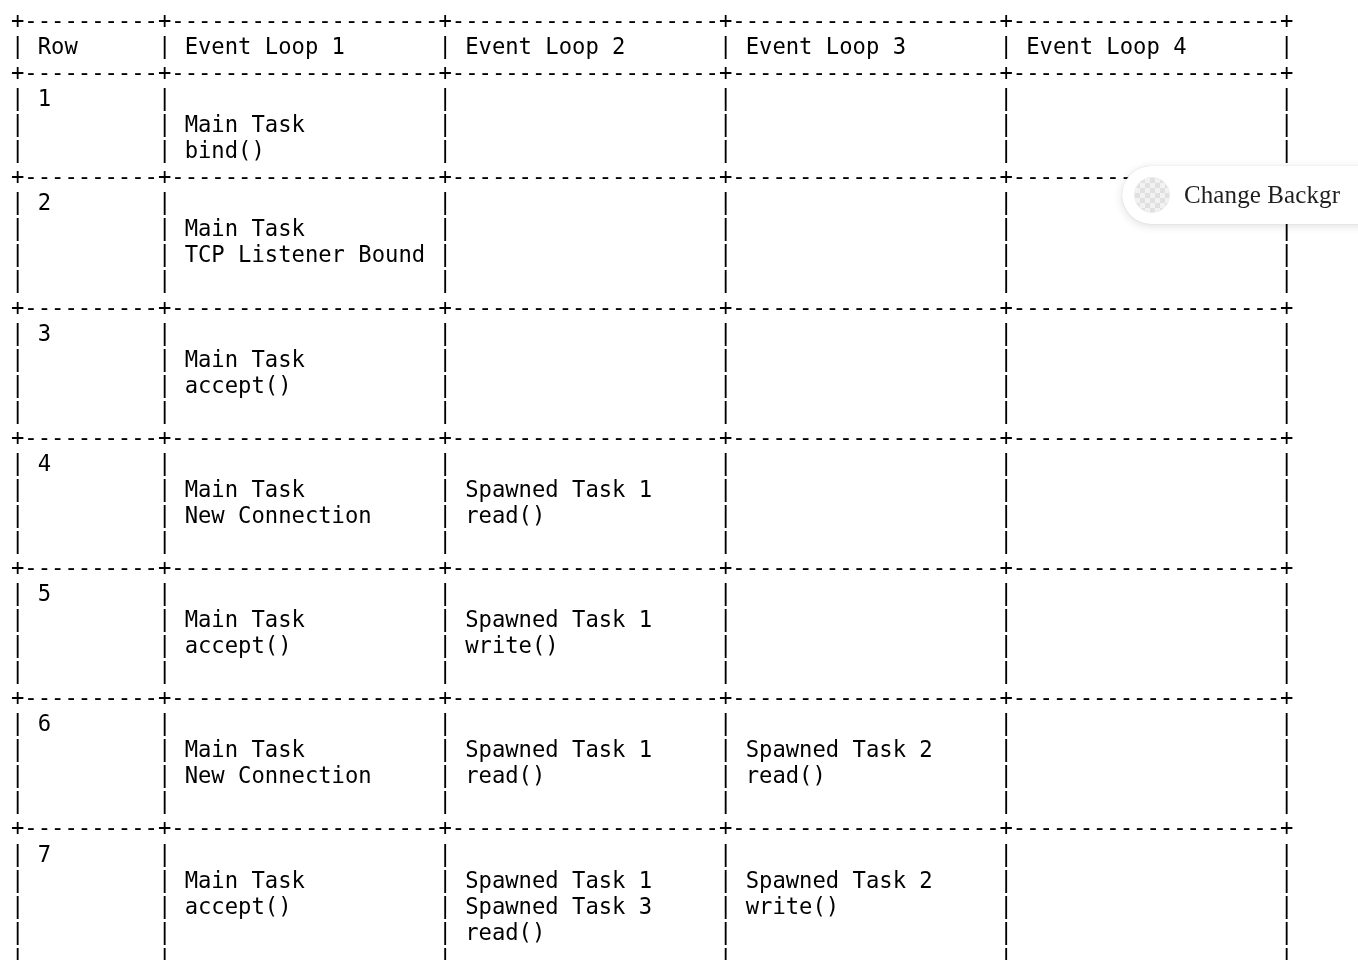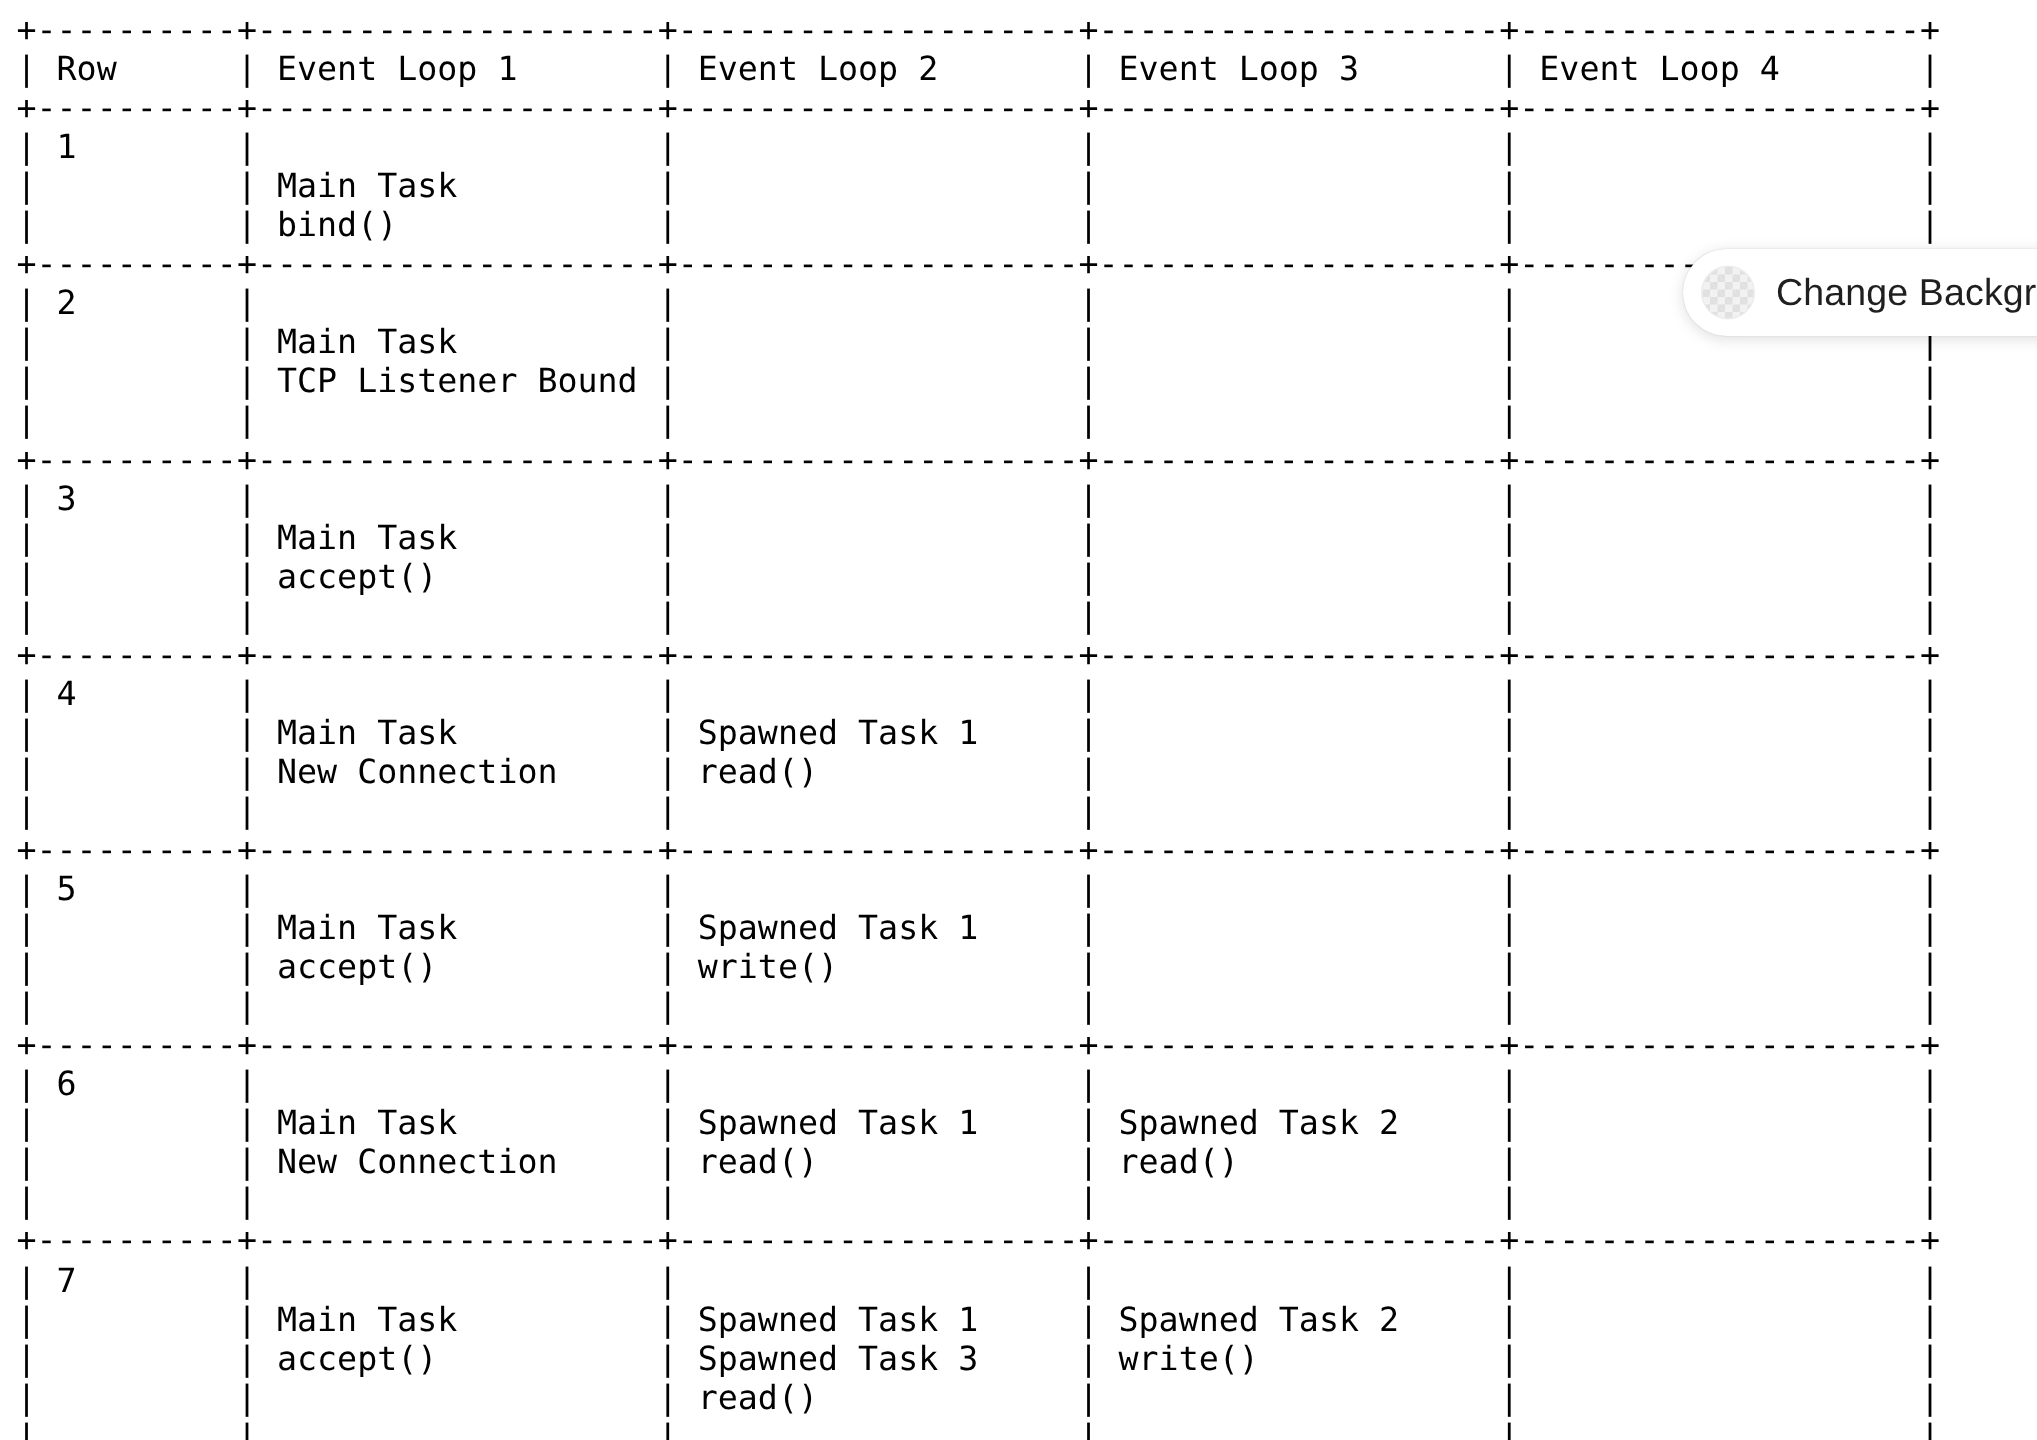--- a/index.html
+++ b/index.html
@@ -58,21 +58,21 @@
     background-color: #f2f2f2;
     background-image:
       linear-gradient(45deg, #e0e0e0 25%, transparent 25%, transparent 75%, #e0e0e0 75%),
       linear-gradient(45deg, #e0e0e0 25%, transparent 25%, transparent 75%, #e0e0e0 75%);
     background-size: 10px 10px;
     background-position: 0 0, 5px 5px;
     border: 1px solid #ececec;
     box-sizing: border-box;
   }
   #change-background-pill .cb-label {
-    font-family: Liberation Sans, sans-serif;
+    font-family: Liberation Serif, serif;
     font-size: 25px;
     color: #1f1f1f;
     letter-spacing: 0.1px;
   }
 </style>
 </head>
 <body>
 
 <pre id="ascii-table">+----------+--------------------+--------------------+--------------------+--------------------+
 | Row      | Event Loop 1       | Event Loop 2       | Event Loop 3       | Event Loop 4       |

